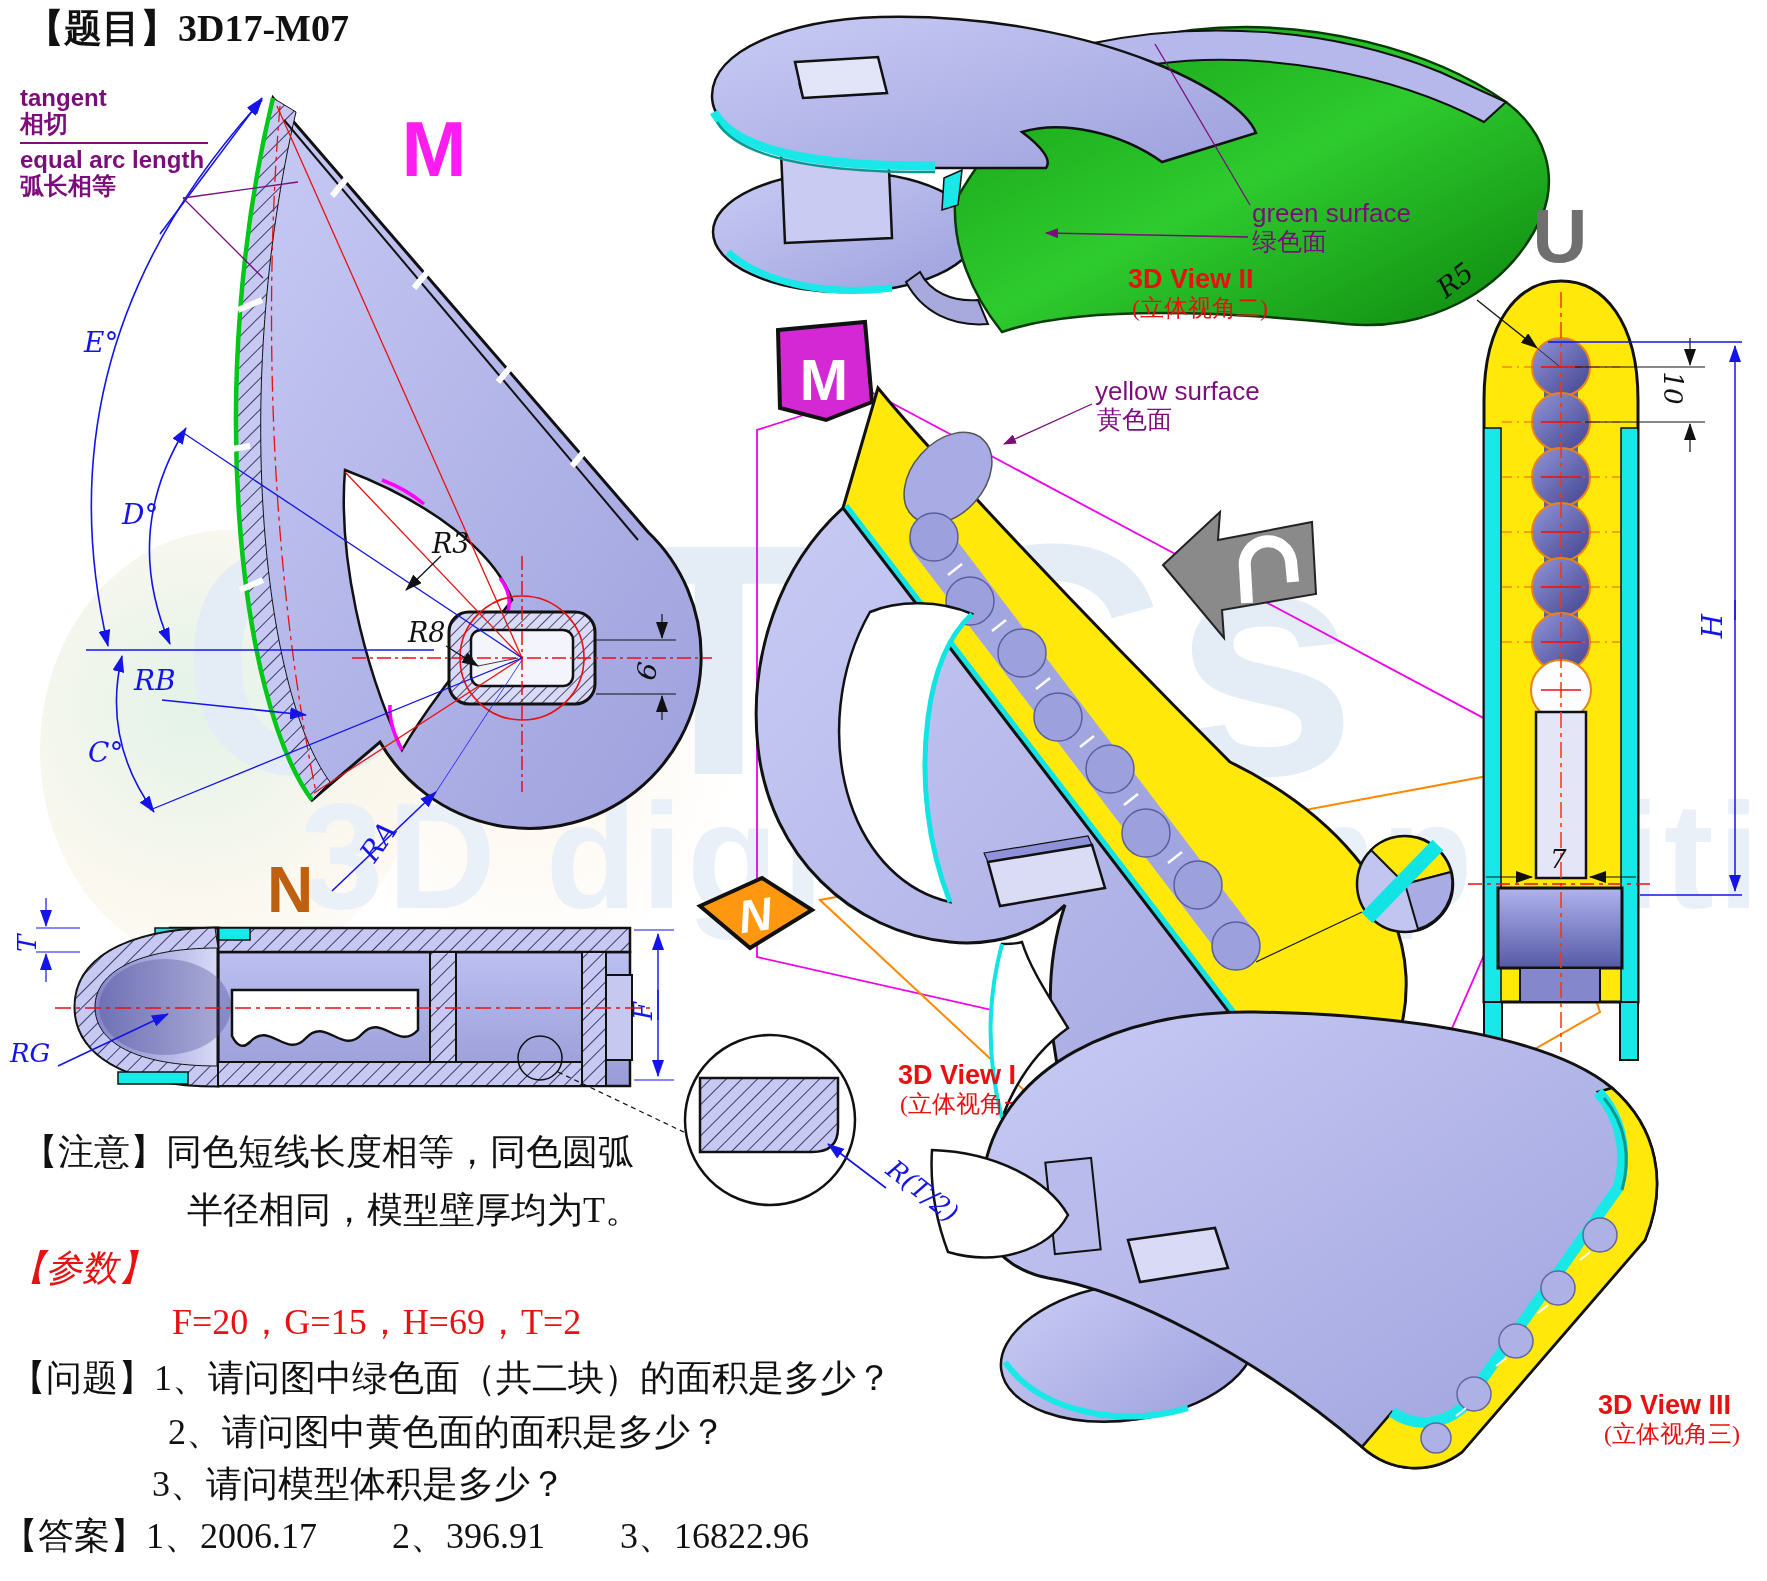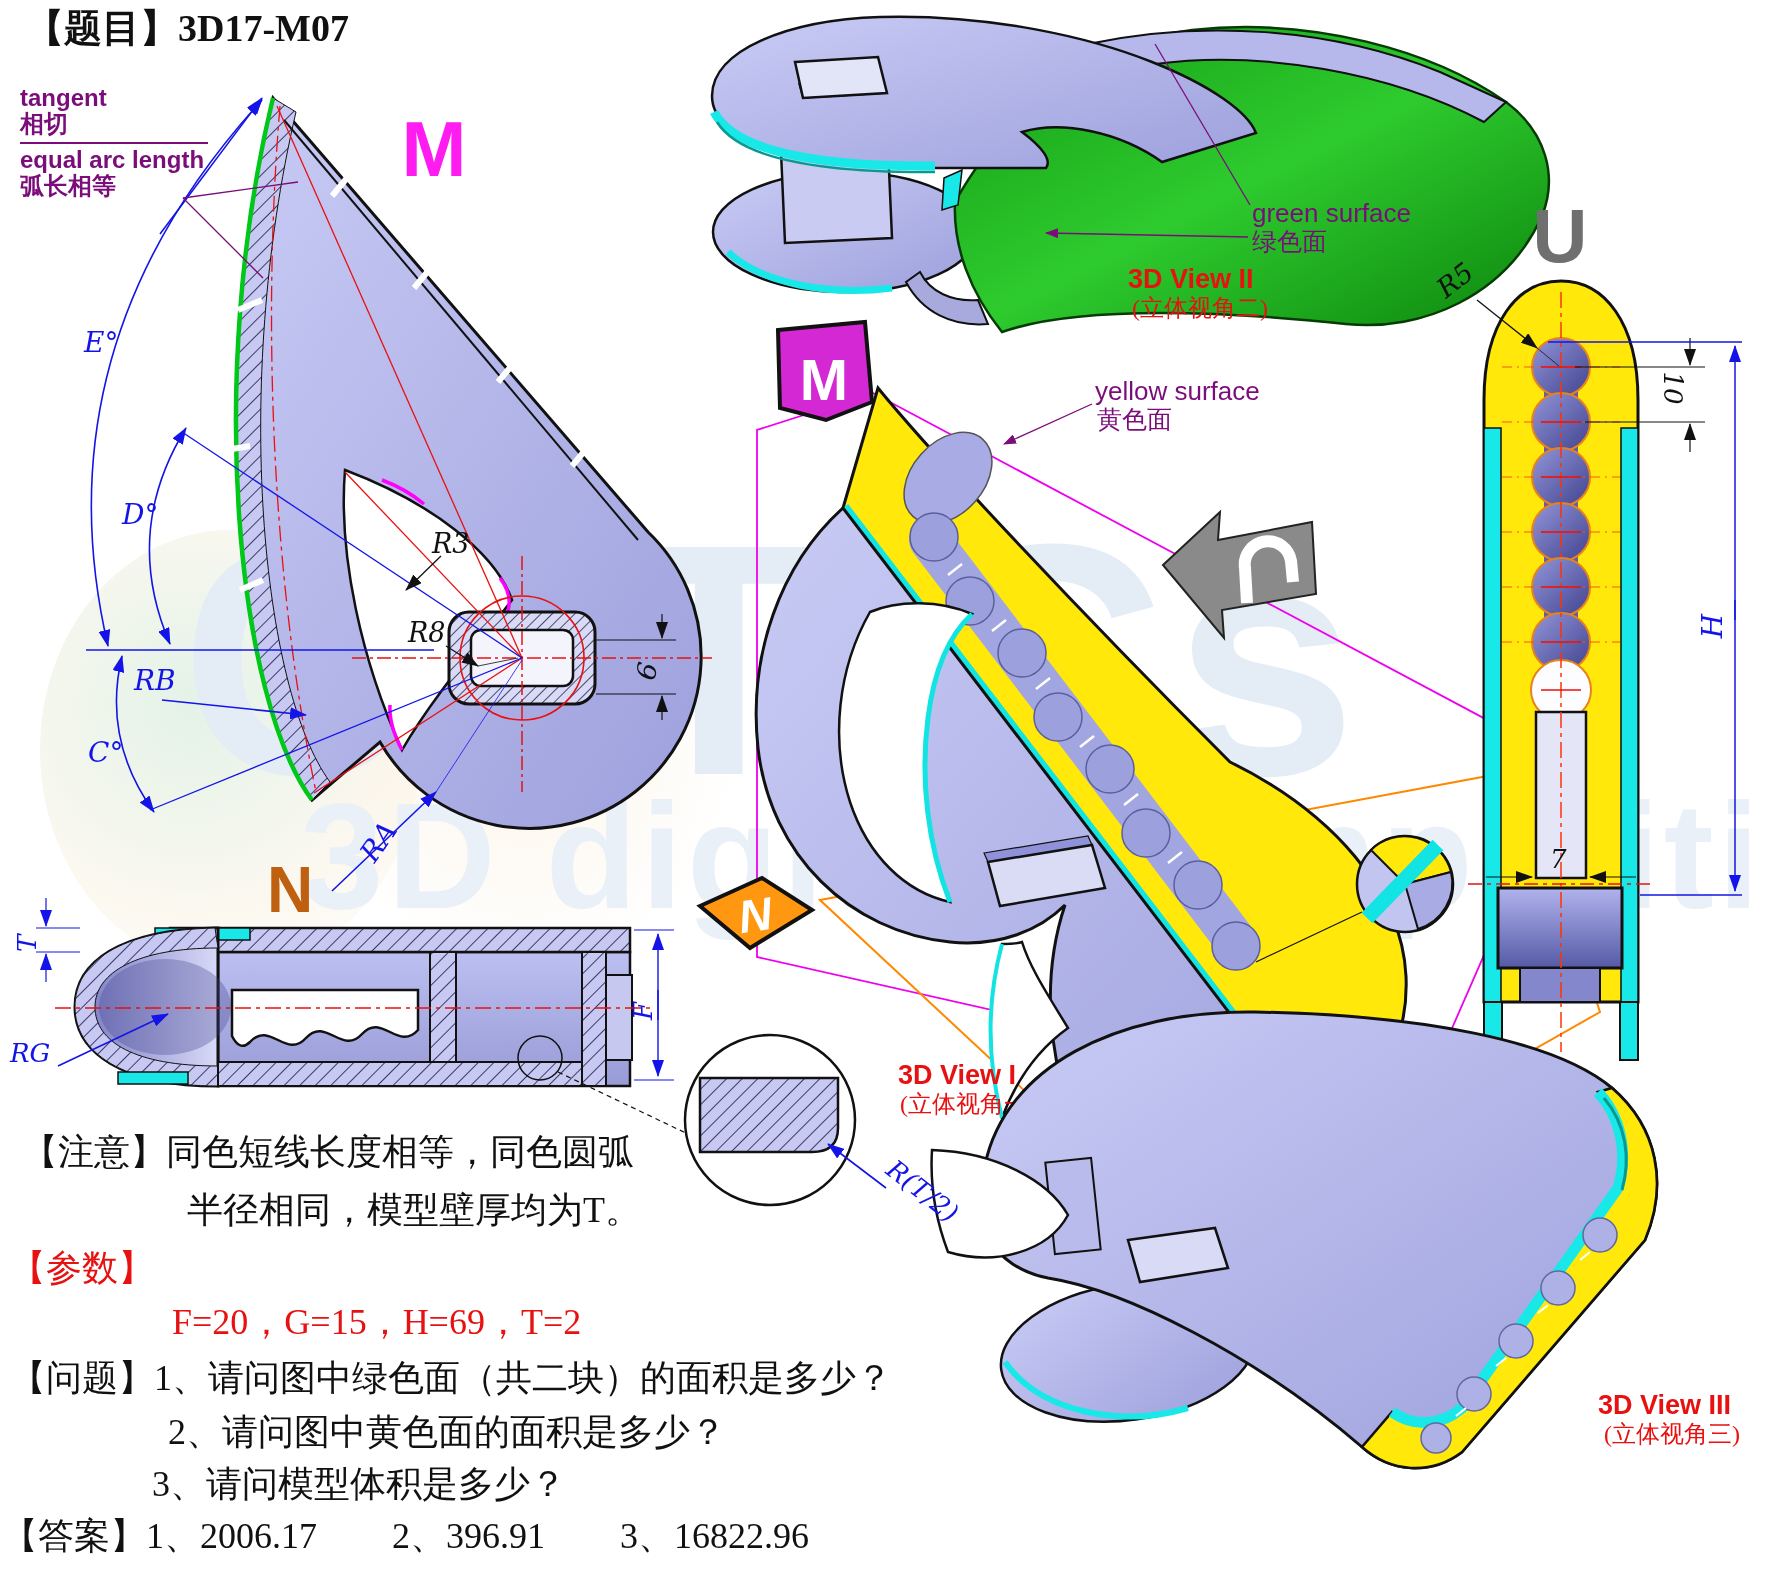--- a/index.html
+++ b/index.html
@@ -372,21 +372,21 @@
   </div>
 
   <div class="row cjk" style="left:22px;top:1128px;">
     <span>【注意】</span>
     <span>同色短线长度相等，同色圆弧</span>
   </div>
   <div class="row cjk" style="left:178px;top:1186px;margin-left:9px;">
     <span>半径相同，模型壁厚均为T。</span>
   </div>
 
-  <div class="row cjk" style="left:10px;top:1244px;">
+  <div class="row cjk" style="left:10px;top:1244px;font-style:italic;">
     <span class="red">【参数】</span>
   </div>
   <div class="row cjk" style="left:172px;top:1298px;">
     <span class="red">F=20，G=15，H=69，T=2</span>
   </div>
 
   <div class="row cjk" style="left:10px;top:1354px;">
     <span>【问题】</span>
     <span>1、请问图中绿色面（共二块）的面积是多少？</span>
   </div>

